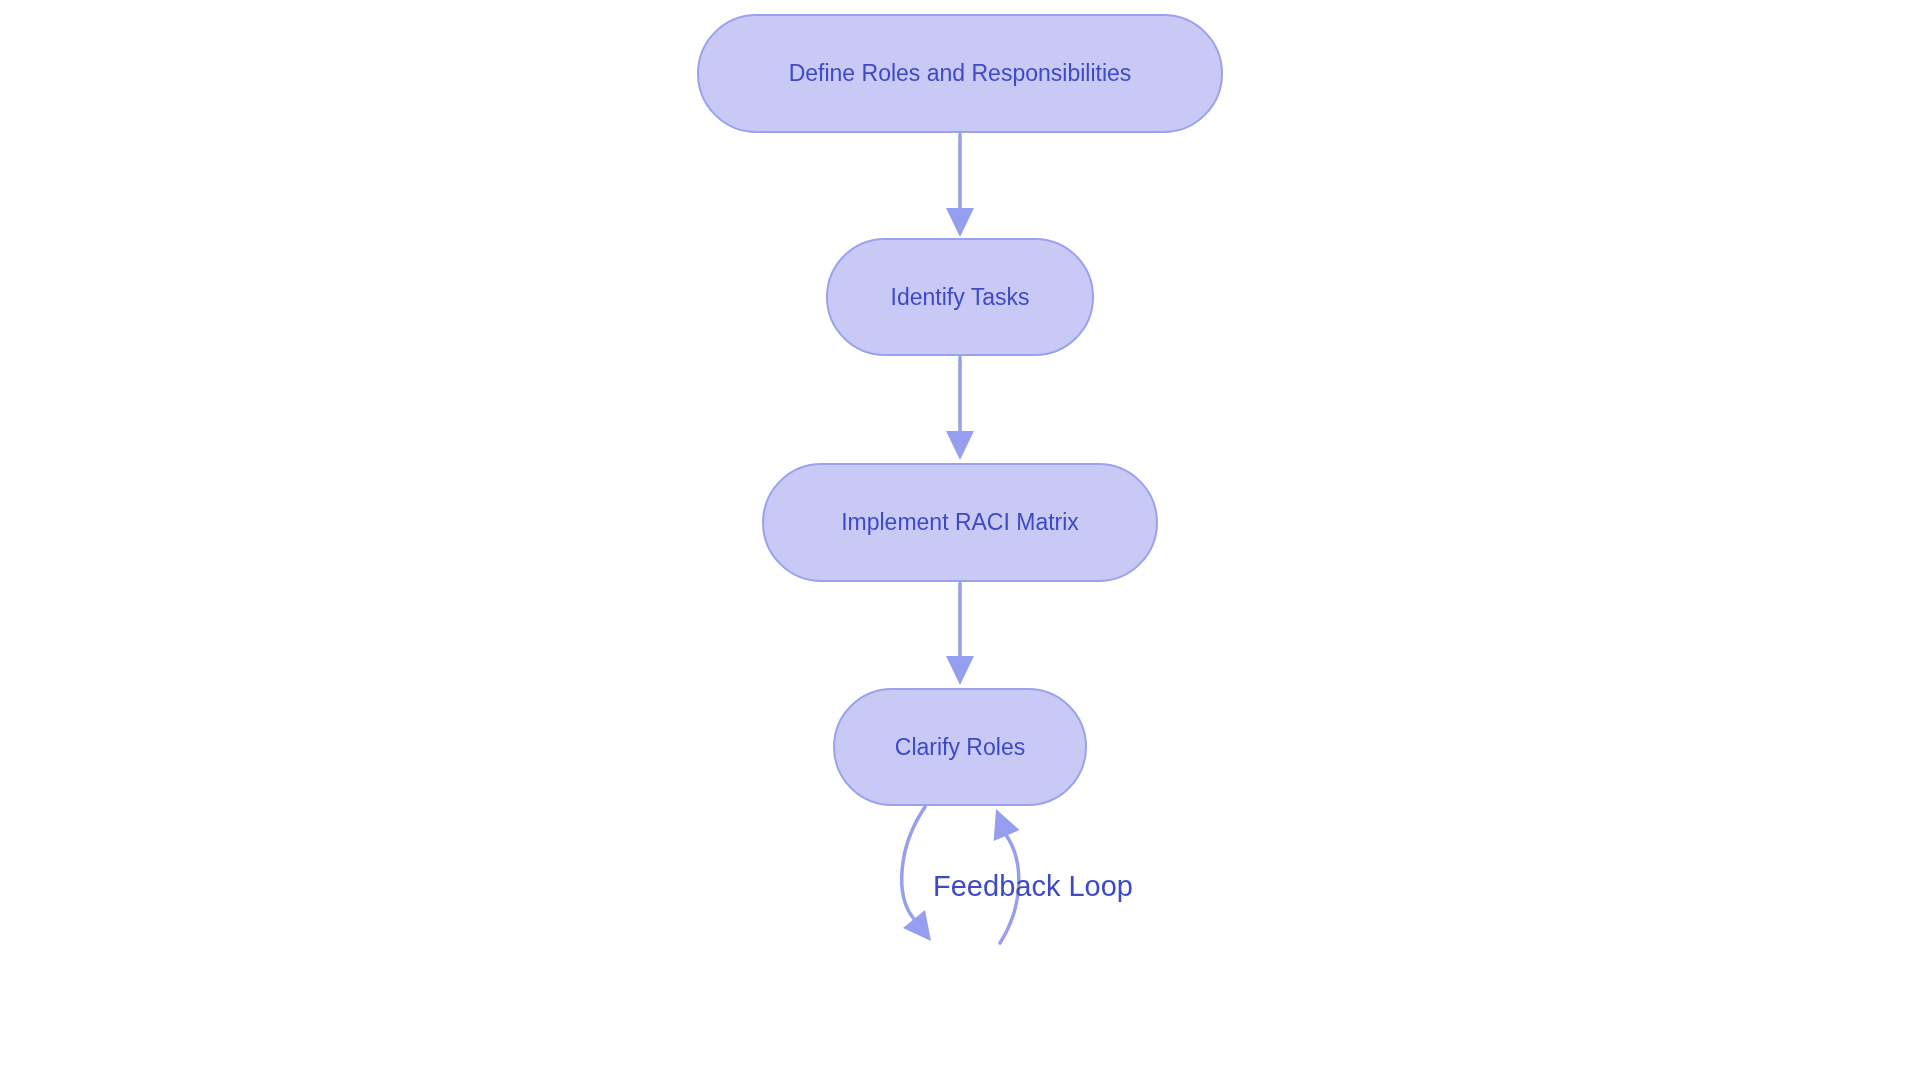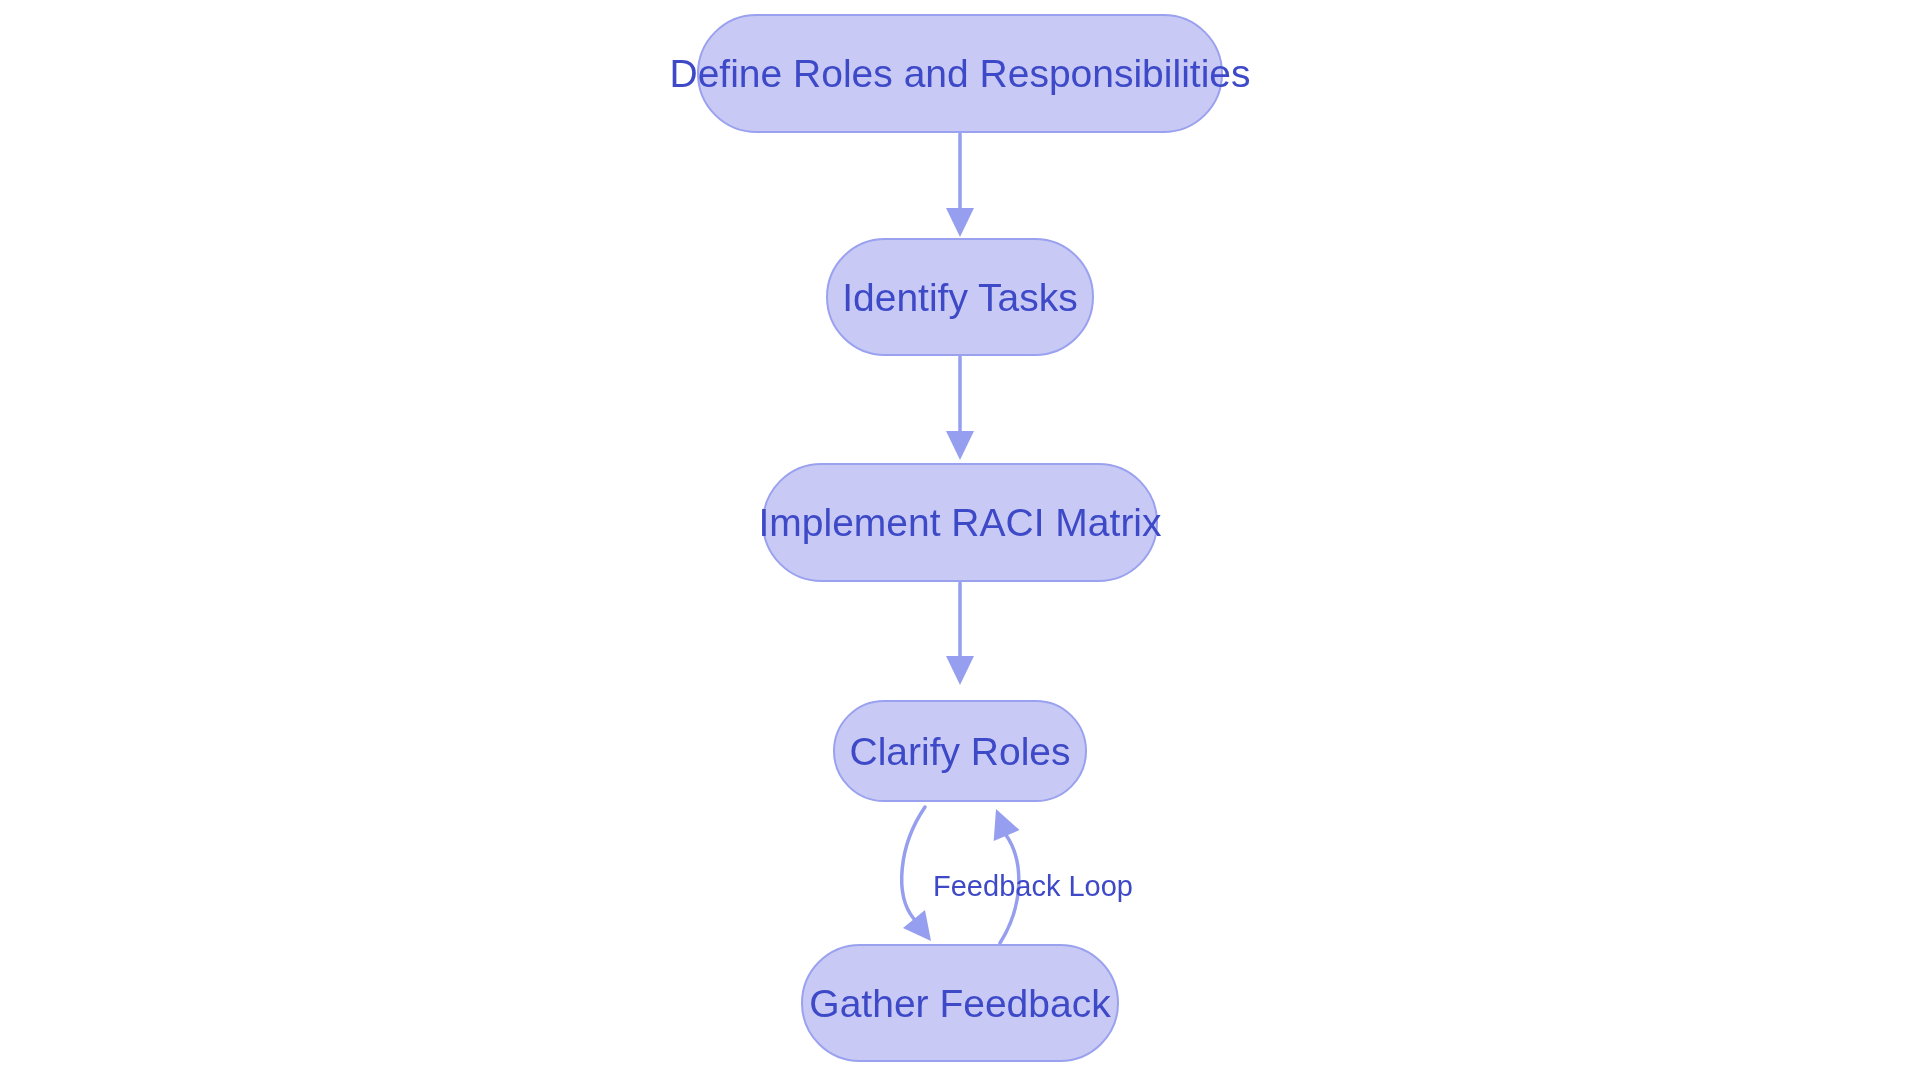--- a/index.html
+++ b/index.html
@@ -36,29 +36,29 @@
   .node {
     position: absolute;
     box-sizing: border-box;
     display: flex;
     align-items: center;
     justify-content: center;
     background: var(--node-fill, #c8caf5);
     border: 2px solid var(--node-border, #9aa1ee);
     border-radius: 60px;
     color: var(--node-text, #3d49c7);
-    font-size: 39px;
+    font-size: 23px;
     line-height: 1;
     white-space: nowrap;
     text-align: center;
   }
   .node-1 { left: 697px; top: 14px;  width: 526px; height: 119px; }
   .node-2 { left: 826px; top: 238px; width: 268px; height: 118px; text-align: center; }
   .node-3 { left: 762px; top: 463px; width: 396px; height: 119px; }
-  .node-4 { left: 833px; top: 688px; width: 254px; height: 102px; margin-top: 12px; }
+  .node-4 { left: 833px; top: 688px; width: 254px; height: 118px; }
   .node-5 { left: 801px; top: 944px; width: 318px; height: 118px; }
   .edge-label {
     position: absolute;
     left: 1033px;
     top: 874px;
     transform: translate(-50%, -50%);
     color: var(--node-text, #3d49c7);
     font-size: 29px;
     white-space: nowrap;
     margin-top: 12px;
@@ -106,19 +106,16 @@
   </div>
 
   <div class="node node-3">
     <span>Implement RACI Matrix</span>
   </div>
 
   <div class="node node-4">
     <span>Clarify Roles</span>
   </div>
 
-  <div class="node node-5">
-    <span>Gather Feedback</span>
-  </div>
 
   <div class="edge-label">Feedback Loop</div>
 
 </div>
 
 </body></html>

